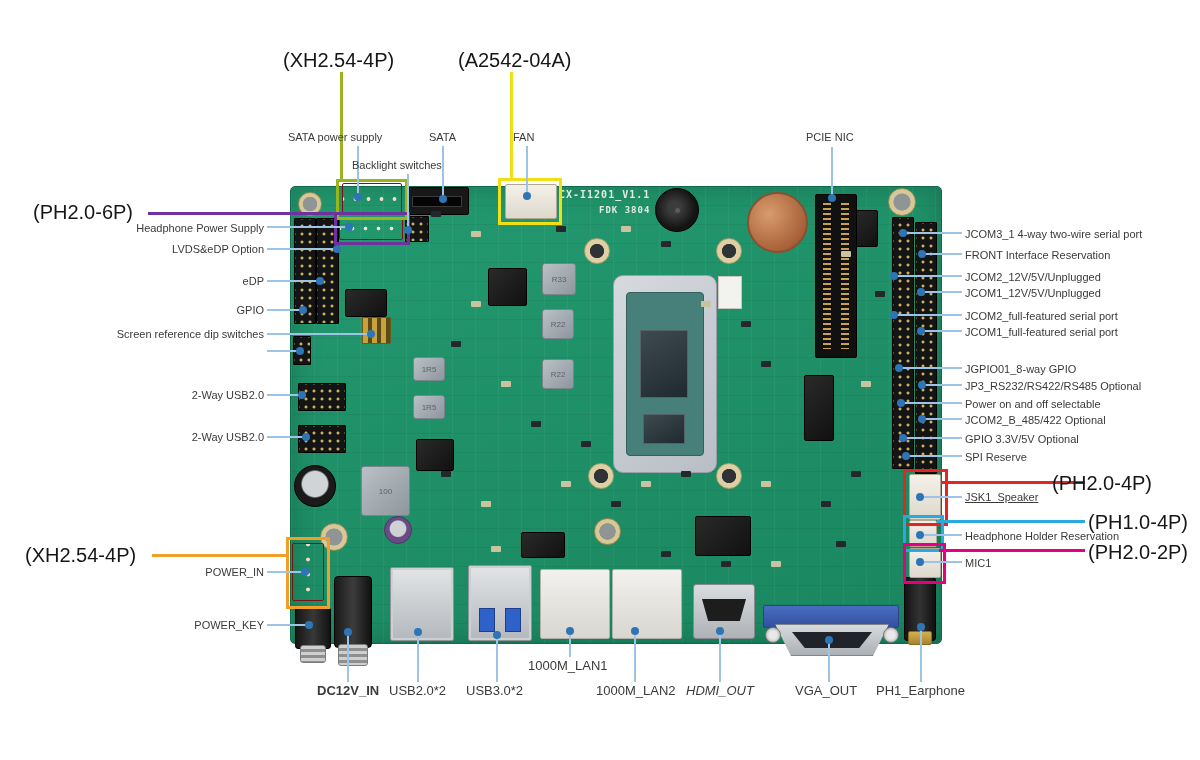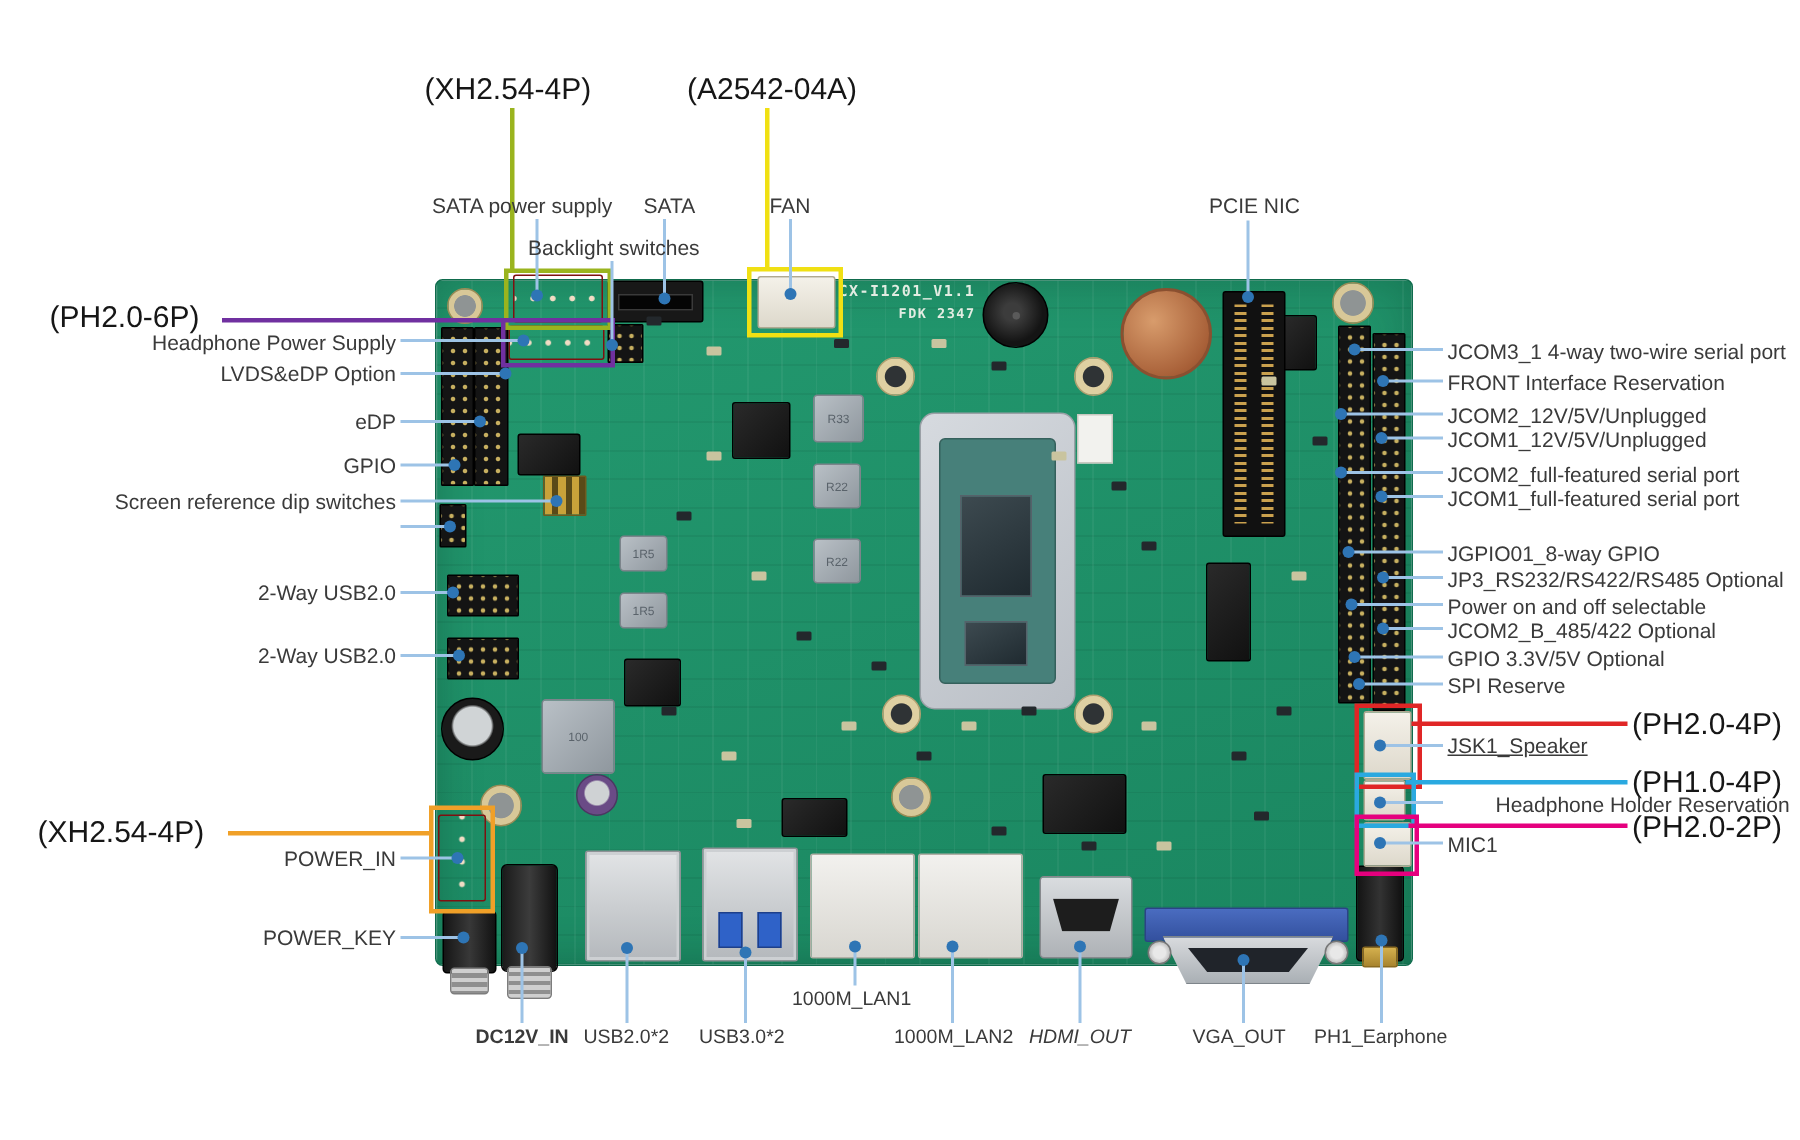--- a/index.html
+++ b/index.html
@@ -1,18 +1,18 @@
 <!DOCTYPE html>
 <html><head>
 <meta charset="utf-8">
 <style>
   html,body{margin:0;padding:0;background:#fff;}
   #stage{position:relative;width:1200px;height:760px;background:#ffffff;overflow:hidden;
          font-family:"Liberation Sans",sans-serif;}
-  .lbl{position:absolute;font-size:14px;color:#3a3a3a;white-space:nowrap;line-height:16px;}
+  .lbl{position:absolute;font-size:11px;color:#3a3a3a;white-space:nowrap;line-height:16px;}
   .lbl-r{text-align:right;right:936px;}
   .lbl-b{font-size:13px;}
   .big{position:absolute;font-size:20px;color:#161616;white-space:nowrap;line-height:24px;}
   .hl{position:absolute;height:2px;background:#9dc3e6;}
   .vl{position:absolute;width:2px;background:#9dc3e6;}
   .dot{position:absolute;width:8px;height:8px;border-radius:50%;background:#2e75b5;}
   .cbox{position:absolute;border:3px solid;background:transparent;}
   .cline{position:absolute;}
   
   .board{position:absolute;left:290px;top:186px;width:650px;height:456px;border-radius:5px;
@@ -96,21 +96,21 @@
     <div class="hdr" style="left:114px;top:29px;width:22px;height:24px;"></div>
     <div class="sata" style="left:114px;top:0px;width:62px;height:26px;">
         <div class="sata-slot"></div>
       </div>
     <div class="wconn" style="left:214px;top:-3px;width:50px;height:33px;"></div>
     <div class="buzzer" style="left:364px;top:1px;width:42px;height:42px;"></div>
     <div class="battery" style="left:456px;top:5px;width:57px;height:57px;"></div>
     <div class="chip" style="left:563px;top:23px;width:22px;height:35px;"></div>
 
     <div class="silk" style="left:268px;top:2px;">CX-I1201_V1.1</div>
-    <div class="silk silk2" style="left:308px;top:18px;">FDK 2347</div>
+    <div class="silk silk2" style="left:308px;top:18px;">FDK 3804</div>
 
     <div class="pcie" style="left:524px;top:7px;width:40px;height:162px;"></div>
 
     <div class="hdr" style="left:601px;top:30px;width:20px;height:250px;"></div>
     <div class="hdr" style="left:624px;top:35px;width:20px;height:250px;"></div>
 
     <div class="cpu" style="left:322px;top:88px;width:102px;height:196px;">
       <div class="cpu-core"></div>
       <div class="die" style="left:26px;top:54px;width:46px;height:66px;"></div>
       <div class="die" style="left:29px;top:138px;width:40px;height:28px;"></div>
@@ -287,21 +287,21 @@
   <div class="dot" style="left:566px;top:627px;"></div>
   <div class="dot" style="left:631px;top:627px;"></div>
   <div class="dot" style="left:716px;top:627px;"></div>
   <div class="dot" style="left:825px;top:636px;"></div>
   <div class="dot" style="left:917px;top:623px;"></div>
 
   <div class="big" style="left:283px;top:48px;">(XH2.54-4P)</div>
   <div class="big" style="left:458px;top:48px;">(A2542-04A)</div>
   <div class="big" style="left:33px;top:200px;">(PH2.0-6P)</div>
   <div class="big" style="left:25px;top:543px;">(XH2.54-4P)</div>
-  <div class="big" style="left:1088px;top:471px;text-align:right;">(PH2.0-4P)</div>
+  <div class="big" style="left:1052px;top:471px;text-align:right;">(PH2.0-4P)</div>
   <div class="big" style="left:1088px;top:510px;">(PH1.0-4P)</div>
   <div class="big" style="left:1088px;top:540px;">(PH2.0-2P)</div>
 
   <div class="lbl" style="left:288px;top:129px;">SATA power supply</div>
   <div class="lbl" style="left:429px;top:129px;">SATA</div>
   <div class="lbl" style="left:513px;top:129px;">FAN</div>
   <div class="lbl" style="left:352px;top:157px;">Backlight switches</div>
   <div class="lbl" style="left:806px;top:129px;">PCIE NIC</div>
 
   <div class="lbl lbl-r" style="top:220px;">Headphone Power Supply</div>
@@ -320,21 +320,21 @@
   <div class="lbl" style="left:965px;top:285px;">JCOM1_12V/5V/Unplugged</div>
   <div class="lbl" style="left:965px;top:308px;">JCOM2_full-featured serial port</div>
   <div class="lbl" style="left:965px;top:324px;">JCOM1_full-featured serial port</div>
   <div class="lbl" style="left:965px;top:361px;">JGPIO01_8-way GPIO</div>
   <div class="lbl" style="left:965px;top:378px;">JP3_RS232/RS422/RS485 Optional</div>
   <div class="lbl" style="left:965px;top:396px;">Power on and off selectable</div>
   <div class="lbl" style="left:965px;top:412px;">JCOM2_B_485/422 Optional</div>
   <div class="lbl" style="left:965px;top:431px;">GPIO 3.3V/5V Optional</div>
   <div class="lbl" style="left:965px;top:449px;">SPI Reserve</div>
   <div class="lbl" style="left:965px;top:489px;text-decoration:underline;">JSK1_Speaker</div>
-  <div class="lbl" style="left:965px;top:528px;margin-left:32px;">Headphone Holder Reservation</div>
+  <div class="lbl" style="left:965px;top:528px;">Headphone Holder Reservation</div>
   <div class="lbl" style="left:965px;top:555px;">MIC1</div>
 
   <div class="lbl lbl-b" style="left:317px;top:683px;font-weight:bold;">DC12V_IN</div>
   <div class="lbl lbl-b" style="left:389px;top:683px;">USB2.0*2</div>
   <div class="lbl lbl-b" style="left:466px;top:683px;">USB3.0*2</div>
   <div class="lbl lbl-b" style="left:528px;top:658px;">1000M_LAN1</div>
   <div class="lbl lbl-b" style="left:596px;top:683px;">1000M_LAN2</div>
   <div class="lbl lbl-b" style="left:686px;top:683px;font-style:italic;">HDMI_OUT</div>
   <div class="lbl lbl-b" style="left:795px;top:683px;">VGA_OUT</div>
   <div class="lbl lbl-b" style="left:876px;top:683px;">PH1_Earphone</div>

